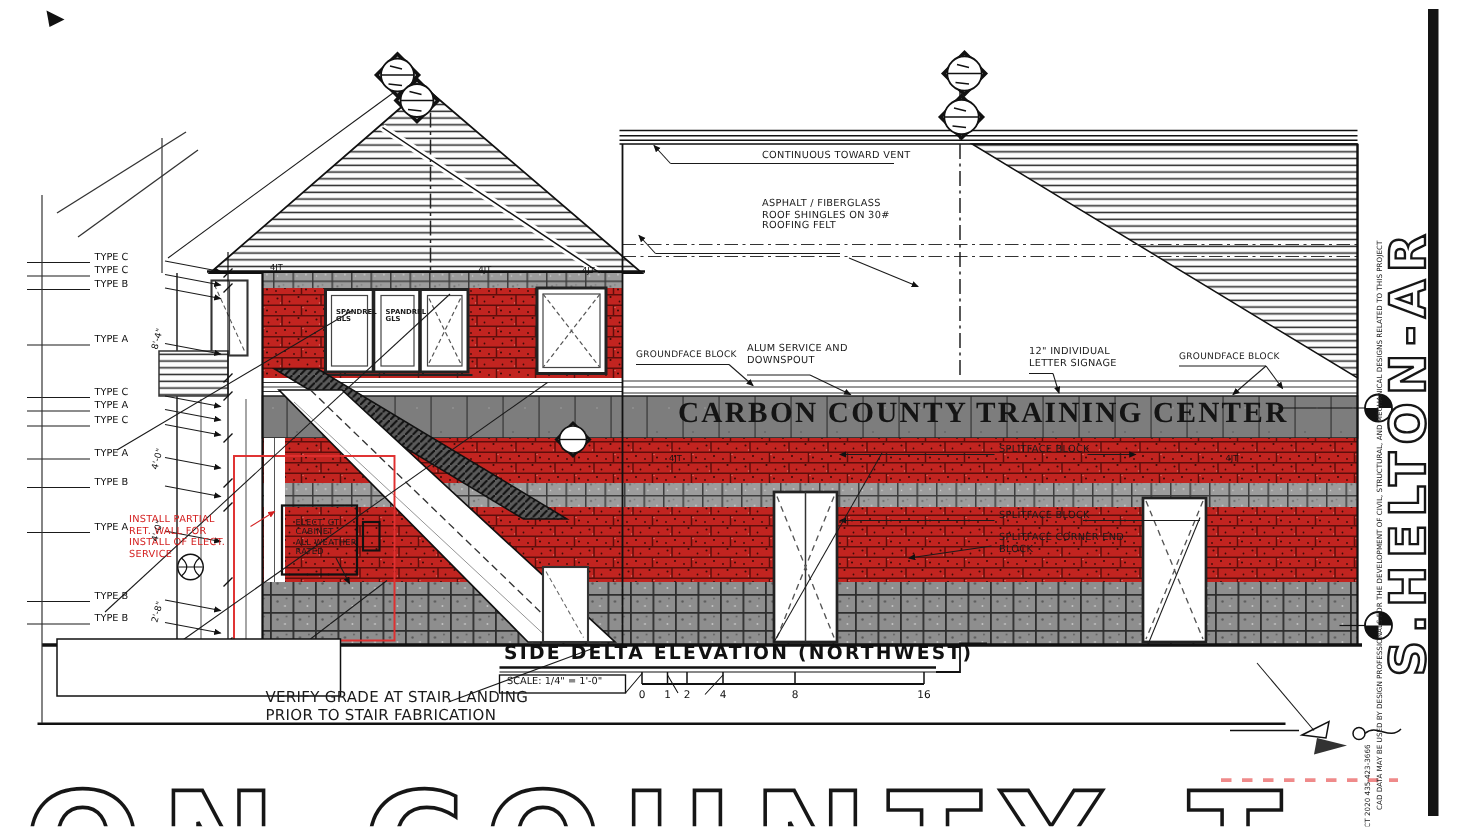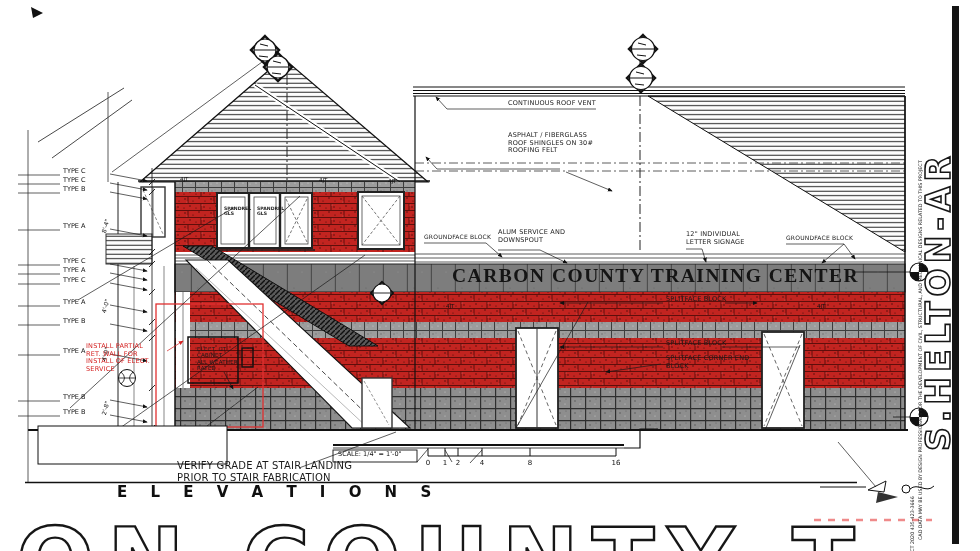--- a/index.html
+++ b/index.html
@@ -299,21 +299,21 @@
   <g>
     <path d="M868,490 L886,481 L884,492 Z" fill="none" stroke="#111" stroke-width="1"></path>
     <path d="M878,492 L898,497 L876,503 Z" fill="#333"></path>
     <circle cx="906" cy="489" r="4" fill="none" stroke="#111" stroke-width="1"></circle>
     <path d="M910,489 C918,482 926,494 934,486" fill="none" stroke="#111" stroke-width="1"></path>
     <line x1="820" y1="487" x2="866" y2="487" stroke="#111" stroke-width="1"></line>
   </g>
   <line x1="814" y1="520" x2="932" y2="520" stroke="#ef8a8a" stroke-width="2.5" stroke-dasharray="7 7"></line>
 </svg>
 
-<div class="ann" style="left:508px;top:100px">CONTINUOUS ROOF VENT</div>
+<div class="ann" style="left:508px;top:100px">CONTINUOUS TOWARD VENT</div>
 <div class="ann" style="left:508px;top:132px">ASPHALT / FIBERGLASS
 ROOF SHINGLES ON 30#
 ROOFING FELT</div>
 <div class="ann" style="left:498px;top:229px">ALUM SERVICE AND
 DOWNSPOUT</div>
 <div class="ann" style="left:686px;top:231px">12" INDIVIDUAL
 LETTER SIGNAGE</div>
 <div class="ann small" style="left:424px;top:233px">GROUNDFACE BLOCK</div>
 <div class="ann small" style="left:786px;top:234px">GROUNDFACE BLOCK</div>
 <div class="ann" style="left:666px;top:296px">SPLITFACE BLOCK</div>
@@ -355,29 +355,29 @@
 <div class="typ" style="left:63px;top:393px">TYPE B</div>
 <div class="typ" style="left:63px;top:408px">TYPE B</div>
 
 <div class="dim" style="left:100px;top:232px">8'-4"</div>
 <div class="dim" style="left:100px;top:312px">4'-0"</div>
 <div class="dim" style="left:100px;top:360px">4'-0"</div>
 <div class="dim" style="left:100px;top:414px">2'-8"</div>
 
 <div id="signtext">CARBON COUNTY TRAINING CENTER</div>
 
+<div id="viewtitle">SIDE DELTA ELEVATION (NORTHWEST)</div>
 <div id="viewscale">SCALE: 1/4" = 1'-0"</div>
 <div class="tick" style="left:421px;top:459px">0</div>
 <div class="tick" style="left:438px;top:459px">1</div>
 <div class="tick" style="left:451px;top:459px">2</div>
 <div class="tick" style="left:475px;top:459px">4</div>
 <div class="tick" style="left:523px;top:459px">8</div>
 <div class="tick" style="left:609px;top:459px">16</div>
 
-<div id="elevheading">E L E V A T I O N S</div>
 <div id="bigbanner">ON COUNTY TRA</div>
 
 <div id="vtitle">S.HELTON-AR</div>
 <div id="vnote1" class="vnote">ACT 2020 435-423-3666</div>
 <div id="vnote2" class="vnote">CAD DATA MAY BE USED BY DESIGN PROFESSIONALS FOR THE DEVELOPMENT OF CIVIL, STRUCTURAL, AND MECHANICAL DESIGNS RELATED TO THIS PROJECT</div>
 <div id="rightbar"></div>
 
 </div>
 
 </body></html>

